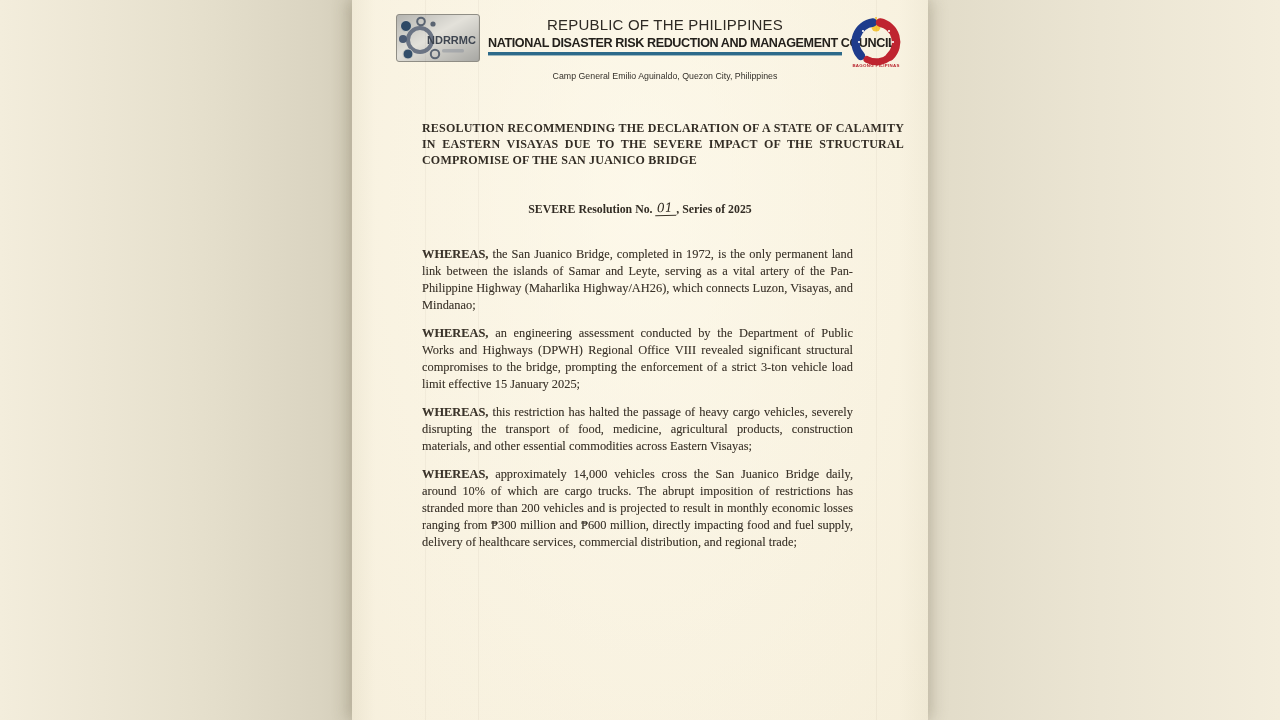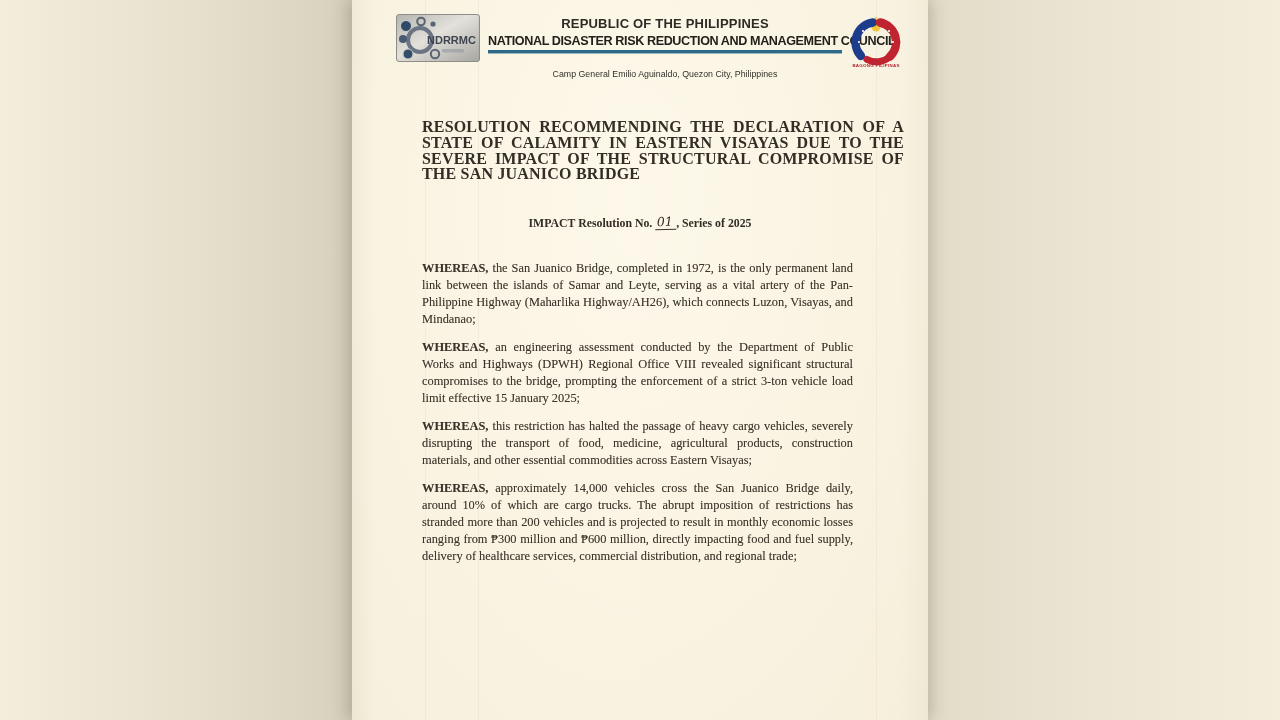--- a/index.html
+++ b/index.html
@@ -24,34 +24,34 @@
   .crease.c1 { left: 73px; } .crease.c2 { left: 126px; } .crease.c3 { left: 524px; }
 
   
   .letterhead {
     display: flex; align-items: flex-start;
     padding: 14px 26px 0 44px;
   }
   .seal-wrap { flex: 0 0 auto; }
   .lh-center { flex: 1 1 auto; text-align: center; padding: 2px 8px 0 8px; min-width: 0;
     font-family: "Liberation Sans", "DejaVu Sans", sans-serif; }
-  .republic { font-size: 13px; font-weight: bold; letter-spacing: 0.2px; color: #2e2a24; }
+  .republic { font-size: 15px; font-weight: normal; letter-spacing: 0.2px; color: #2e2a24; }
   .council {
     font-size: 12.6px; font-weight: bold; letter-spacing: -0.4px; white-space: nowrap;
     margin-top: 3px; color: #24211c;
   }
   .council-rule { height: 3px; background: #2d6a8a; margin-top: 2px;
     box-shadow: 0 1px 0 rgba(45,106,138,0.45); }
   .address { font-size: 8.8px; margin-top: 16px; color: #34302a; }
   .bagong-wrap { flex: 0 0 auto; margin-top: 2px; }
 
   
   .doc-title {
     margin: 40px 24px 0 70px;
-    font-weight: bold; font-size: 16px; line-height: 15.8px;
+    font-weight: bold; font-size: 12px; line-height: 15.8px;
     text-align: justify; letter-spacing: 0.2px; color: #332d25;
   }
   .resolution-line {
     margin-top: 33px; text-align: center;
     font-weight: bold; font-size: 11.8px; color: #332d25;
   }
   .handwritten {
     display: inline-block; font-style: italic; font-weight: normal;
     font-family: "DejaVu Serif", serif; font-size: 12.5px;
     border-bottom: 1.3px solid #3b342b; padding: 0 3px 0 2px;
@@ -123,21 +123,21 @@
         <circle cx="43" cy="26" r="1.1" fill="#ffffff"></circle>
         <circle cx="39" cy="15" r="1.1" fill="#ffffff"></circle>
         <text x="26" y="51" text-anchor="middle" font-family="Liberation Sans, DejaVu Sans, sans-serif" font-size="4.4" font-weight="bold" fill="#b8242e" letter-spacing="0.3">BAGONG PILIPINAS</text>
       </svg>
     </span>
   </div>
 
   <div class="doc-title">RESOLUTION RECOMMENDING THE DECLARATION OF A STATE OF CALAMITY IN EASTERN VISAYAS DUE TO THE SEVERE IMPACT OF THE STRUCTURAL COMPROMISE OF THE SAN JUANICO BRIDGE</div>
 
   <div class="resolution-line">
-    <span>IMPACT Resolution No.</span>
+    <span>SEVERE Resolution No.</span>
     <span class="handwritten">01</span><span>, Series of 2025</span>
   </div>
 
   <div class="doc-body">
     <p class="para">
       <span class="lead">WHEREAS,</span>
       <span>the San Juanico Bridge, completed in 1972, is the only permanent land link between the islands of Samar and Leyte, serving as a vital artery of the Pan-Philippine Highway (Maharlika Highway/AH26), which connects Luzon, Visayas, and Mindanao;</span>
     </p>
     <p class="para">
       <span class="lead">WHEREAS,</span>

